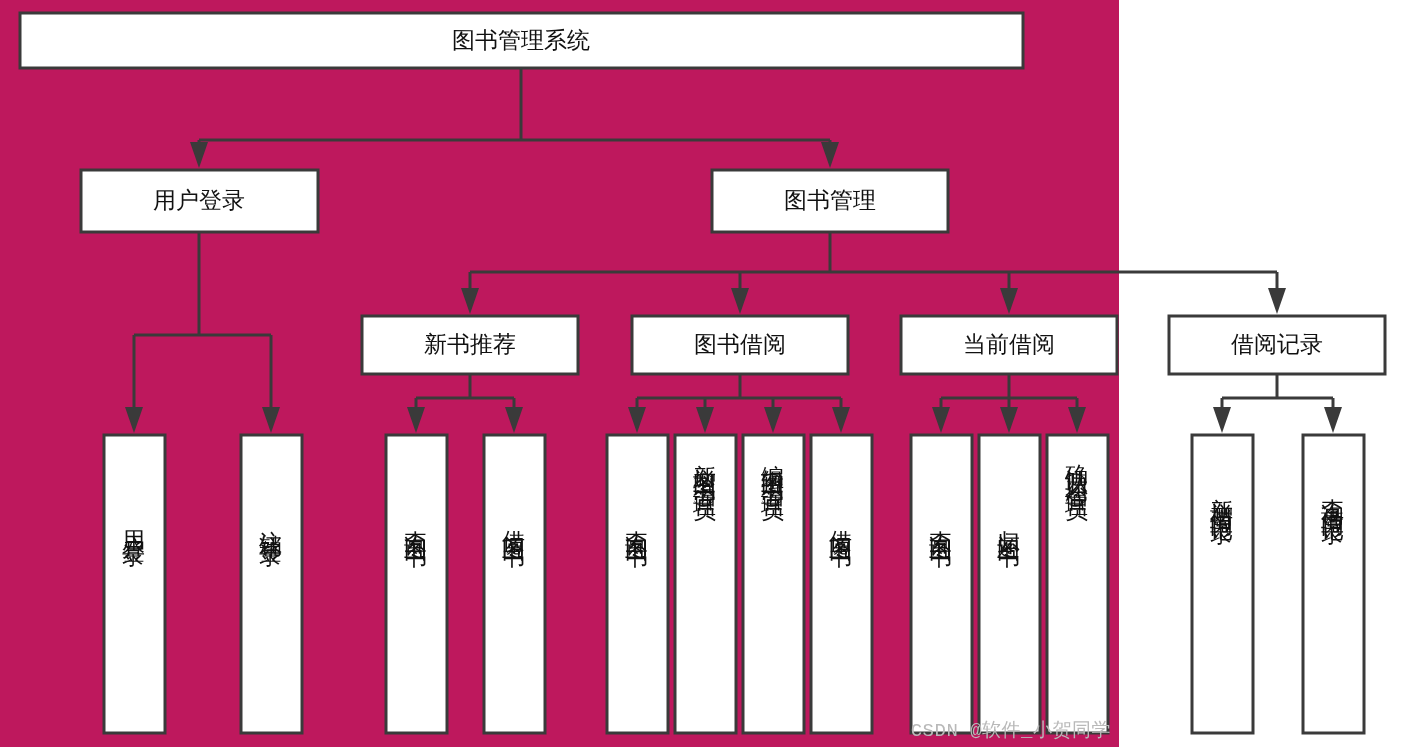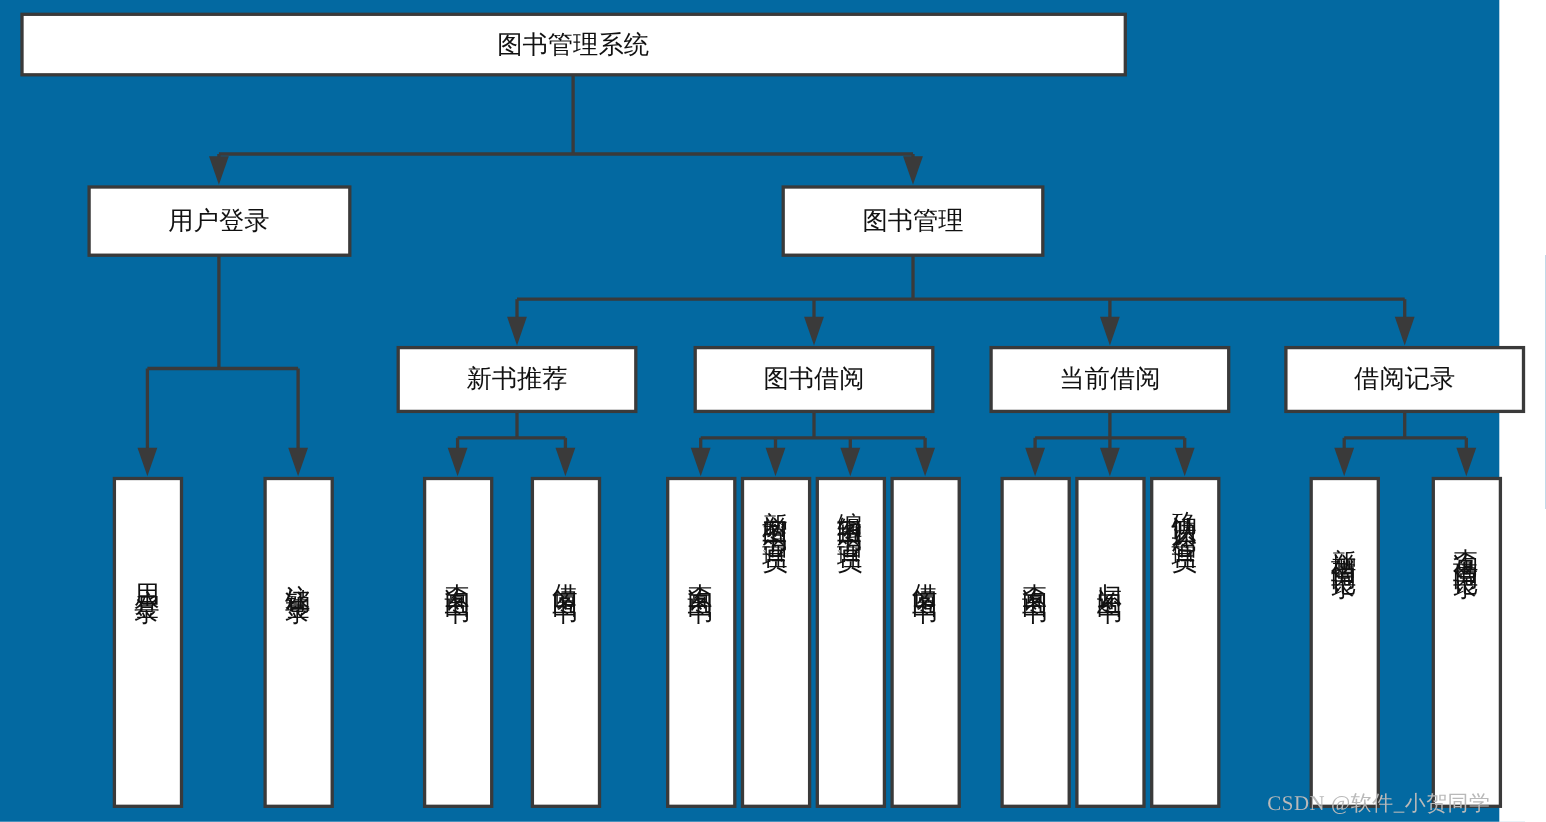--- a/index.html
+++ b/index.html
@@ -8,23 +8,23 @@
     background: #ffffff;
   }
   body {
     width: 1405px;
     height: 747px;
     font-family: "Liberation Sans", "DejaVu Sans", sans-serif;
     overflow: hidden;
   }
   #diagram-root {
     position: relative;
-    width: 1363px;
+    width: 1119px;
     height: 747px;
-    background: #0369a1;
+    background: #be185d;
   }
   svg.diagram {
     position: absolute;
     left: 0;
     top: 0;
     width: 1405px;
     height: 747px;
   }
   .node-box {
     fill: #ffffff;
@@ -52,21 +52,21 @@
     font-size: 23px;
     fill: #111111;
     writing-mode: vertical-rl;
     text-orientation: upright;
     letter-spacing: 5px;
   }
   .watermark {
     position: absolute;
     right: 8px;
     bottom: 4px;
-    font-family: Liberation Serif, serif;
+    font-family: Liberation Mono, monospace;
     font-size: 19px;
     color: #b9b9b9;
     white-space: nowrap;
     letter-spacing: 0.5px;
   }
 </style>
 </head>
 <body>
 
 <div id="diagram-root">

